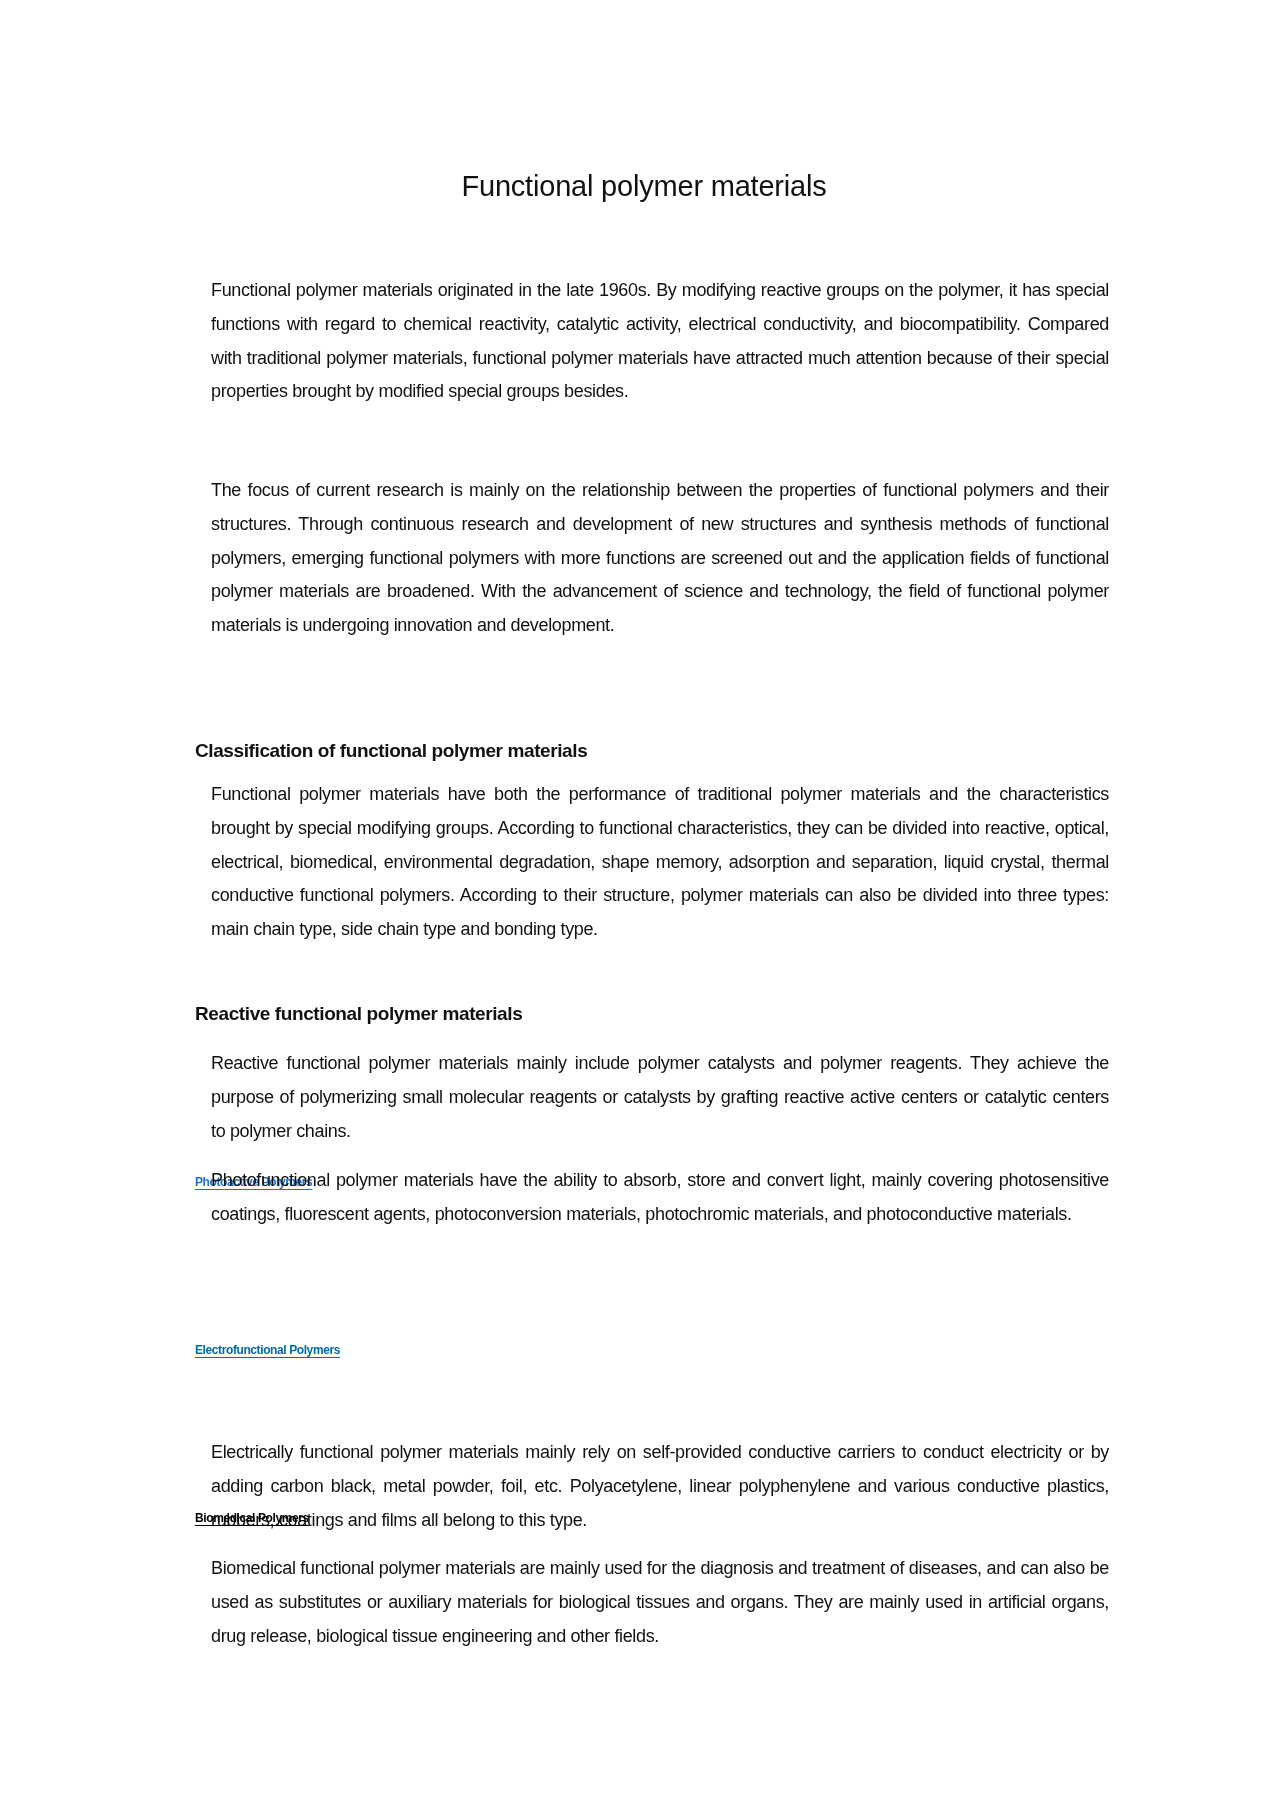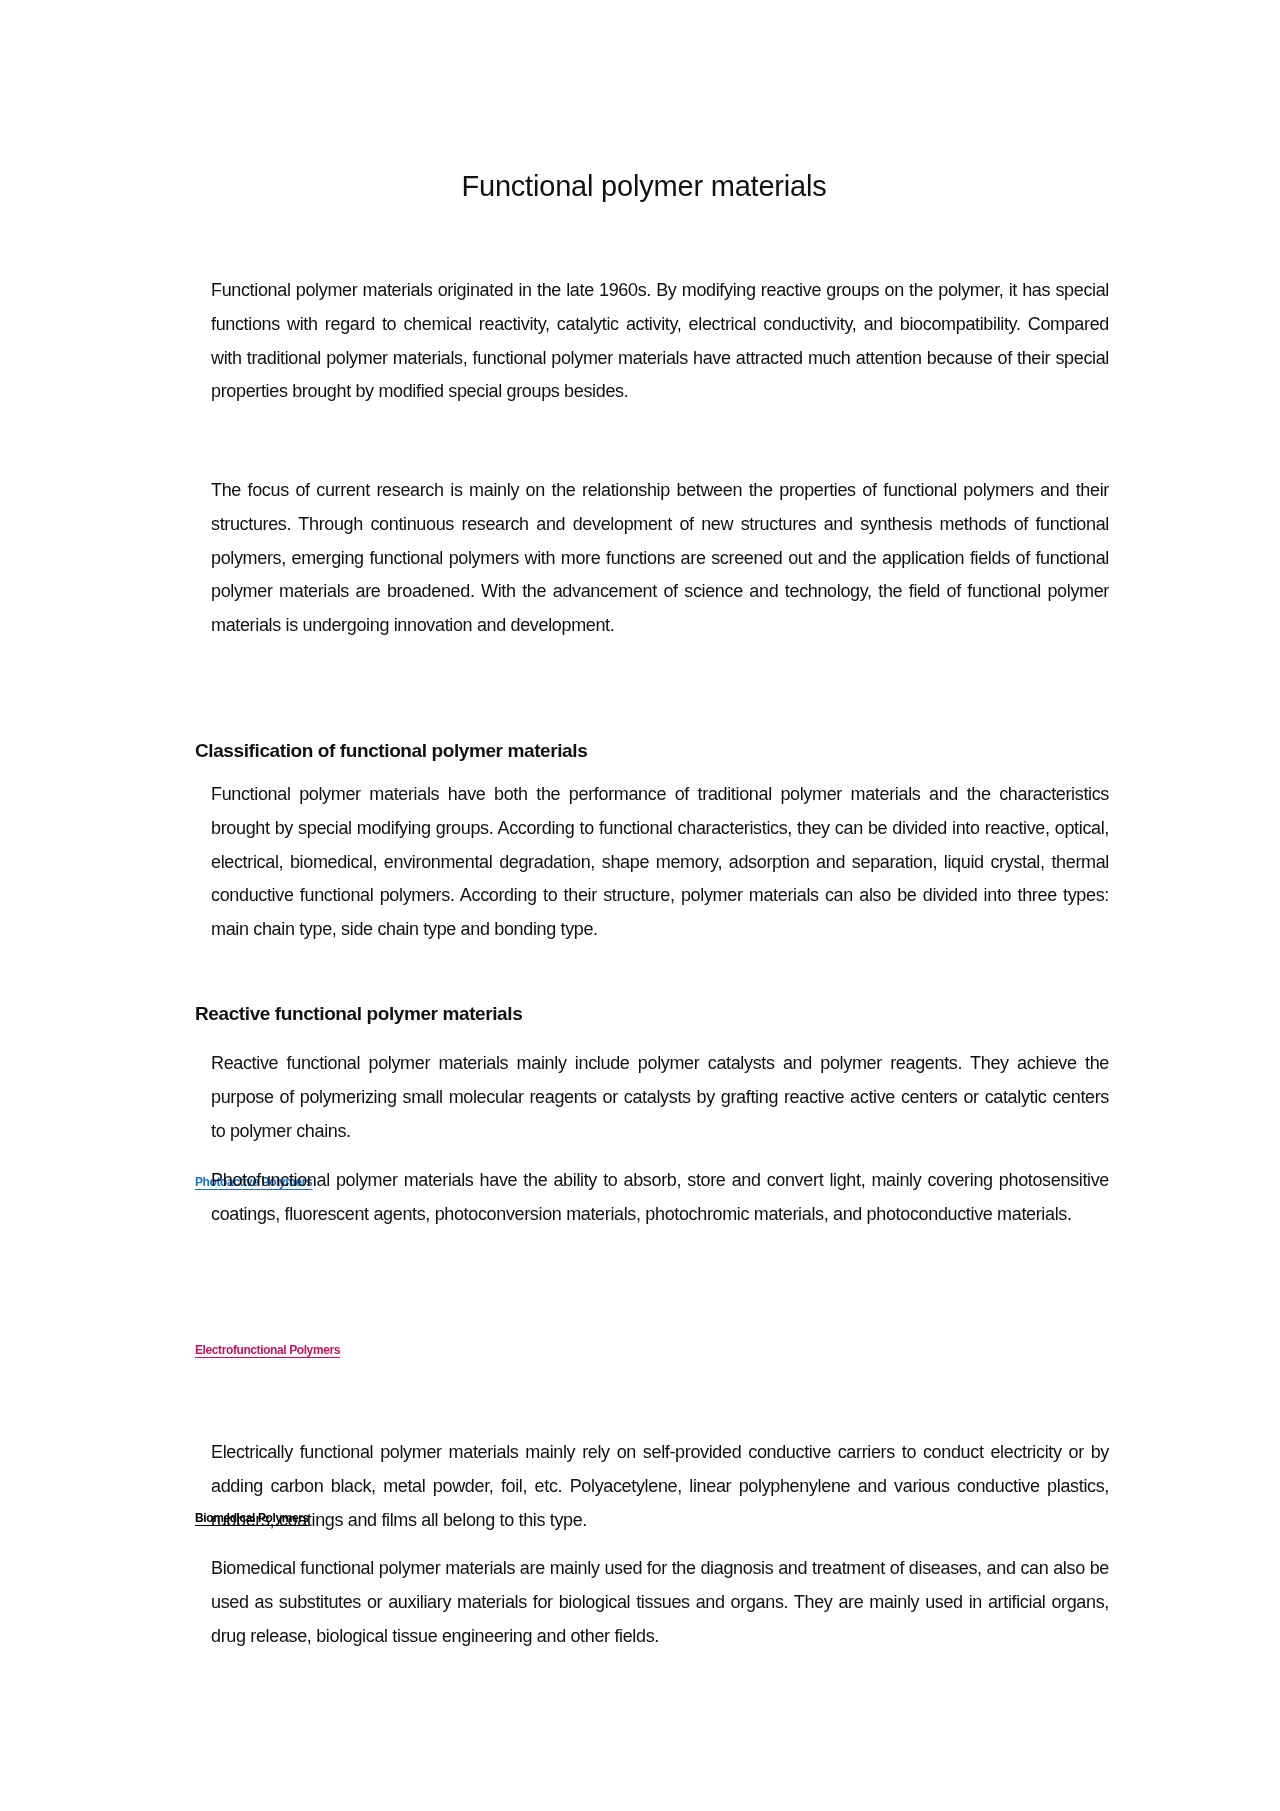--- a/index.html
+++ b/index.html
@@ -86,21 +86,21 @@
 
   <p class="para" style="top:1031px;">Reactive functional polymer materials mainly include polymer catalysts and polymer reagents. They achieve the purpose of polymerizing small molecular reagents or catalysts by grafting reactive active centers or catalytic centers to polymer chains.</p>
 
   <h2 class="link-heading" style="top:1166px;">
     <a class="doc-link" style="color: rgb(31, 111, 197);">Photoactive Polymers</a>
   </h2>
 
   <p class="para" style="top:1148px;">Photofunctional polymer materials have the ability to absorb, store and convert light, mainly covering photosensitive coatings, fluorescent agents, photoconversion materials, photochromic materials, and photoconductive materials.</p>
 
   <h2 class="link-heading" style="top:1334px;">
-    <a class="doc-link" style="color: #be185d;">Electrofunctional Polymers</a>
+    <a class="doc-link" style="color: #0369a1;">Electrofunctional Polymers</a>
   </h2>
 
   <p class="para" style="top:1420px;">Electrically functional polymer materials mainly rely on self-provided conductive carriers to conduct electricity or by adding carbon black, metal powder, foil, etc. Polyacetylene, linear polyphenylene and various conductive plastics, rubbers, coatings and films all belong to this type.</p>
 
   <h2 class="link-heading" style="top:1502px;">
     <a class="doc-link" style="color: #000000; margin-top: 16px;">Biomedical Polymers</a>
   </h2>
 
   <p class="para" style="top:1536px;">Biomedical functional polymer materials are mainly used for the diagnosis and treatment of diseases, and can also be used as substitutes or auxiliary materials for biological tissues and organs. They are mainly used in artificial organs, drug release, biological tissue engineering and other fields.</p>
 

